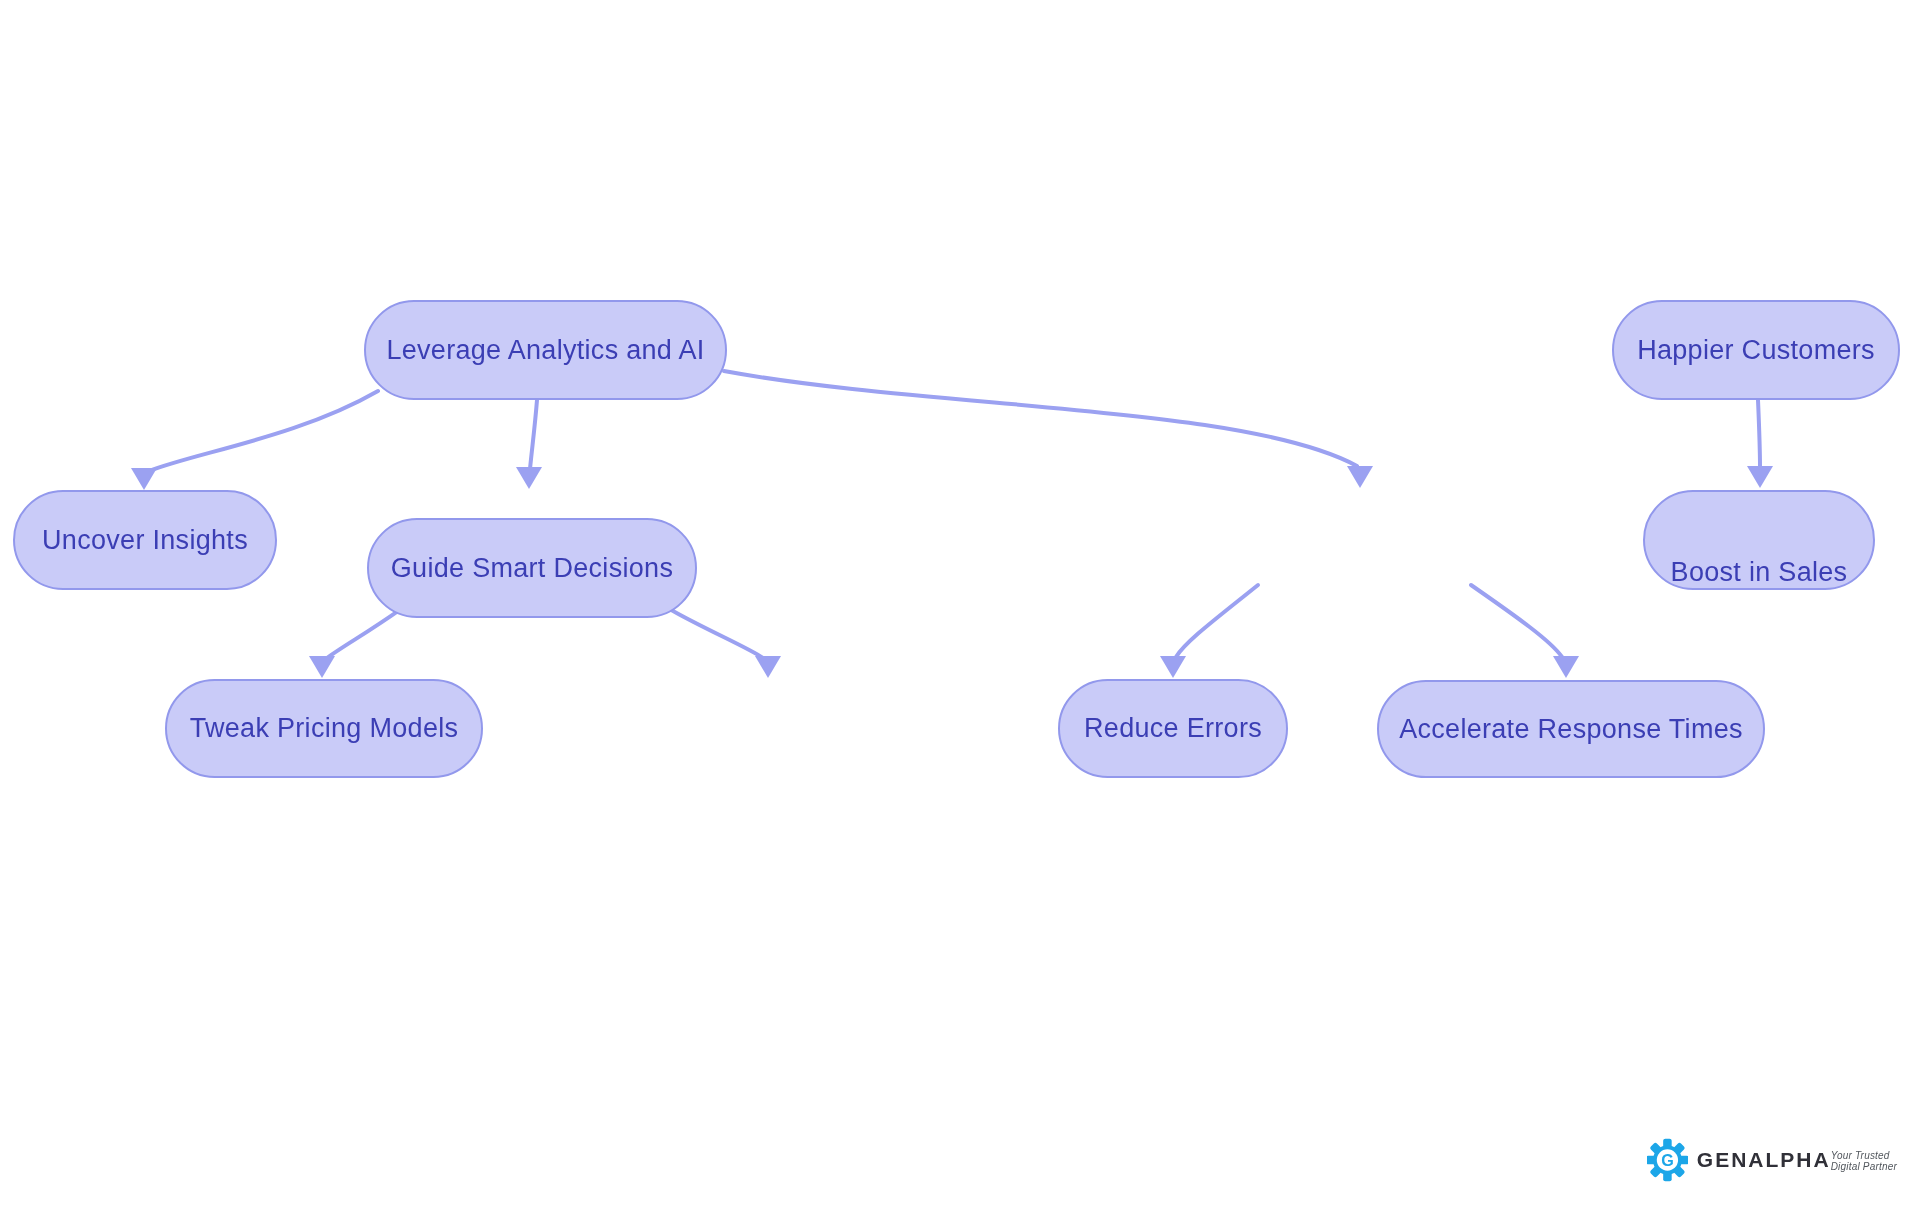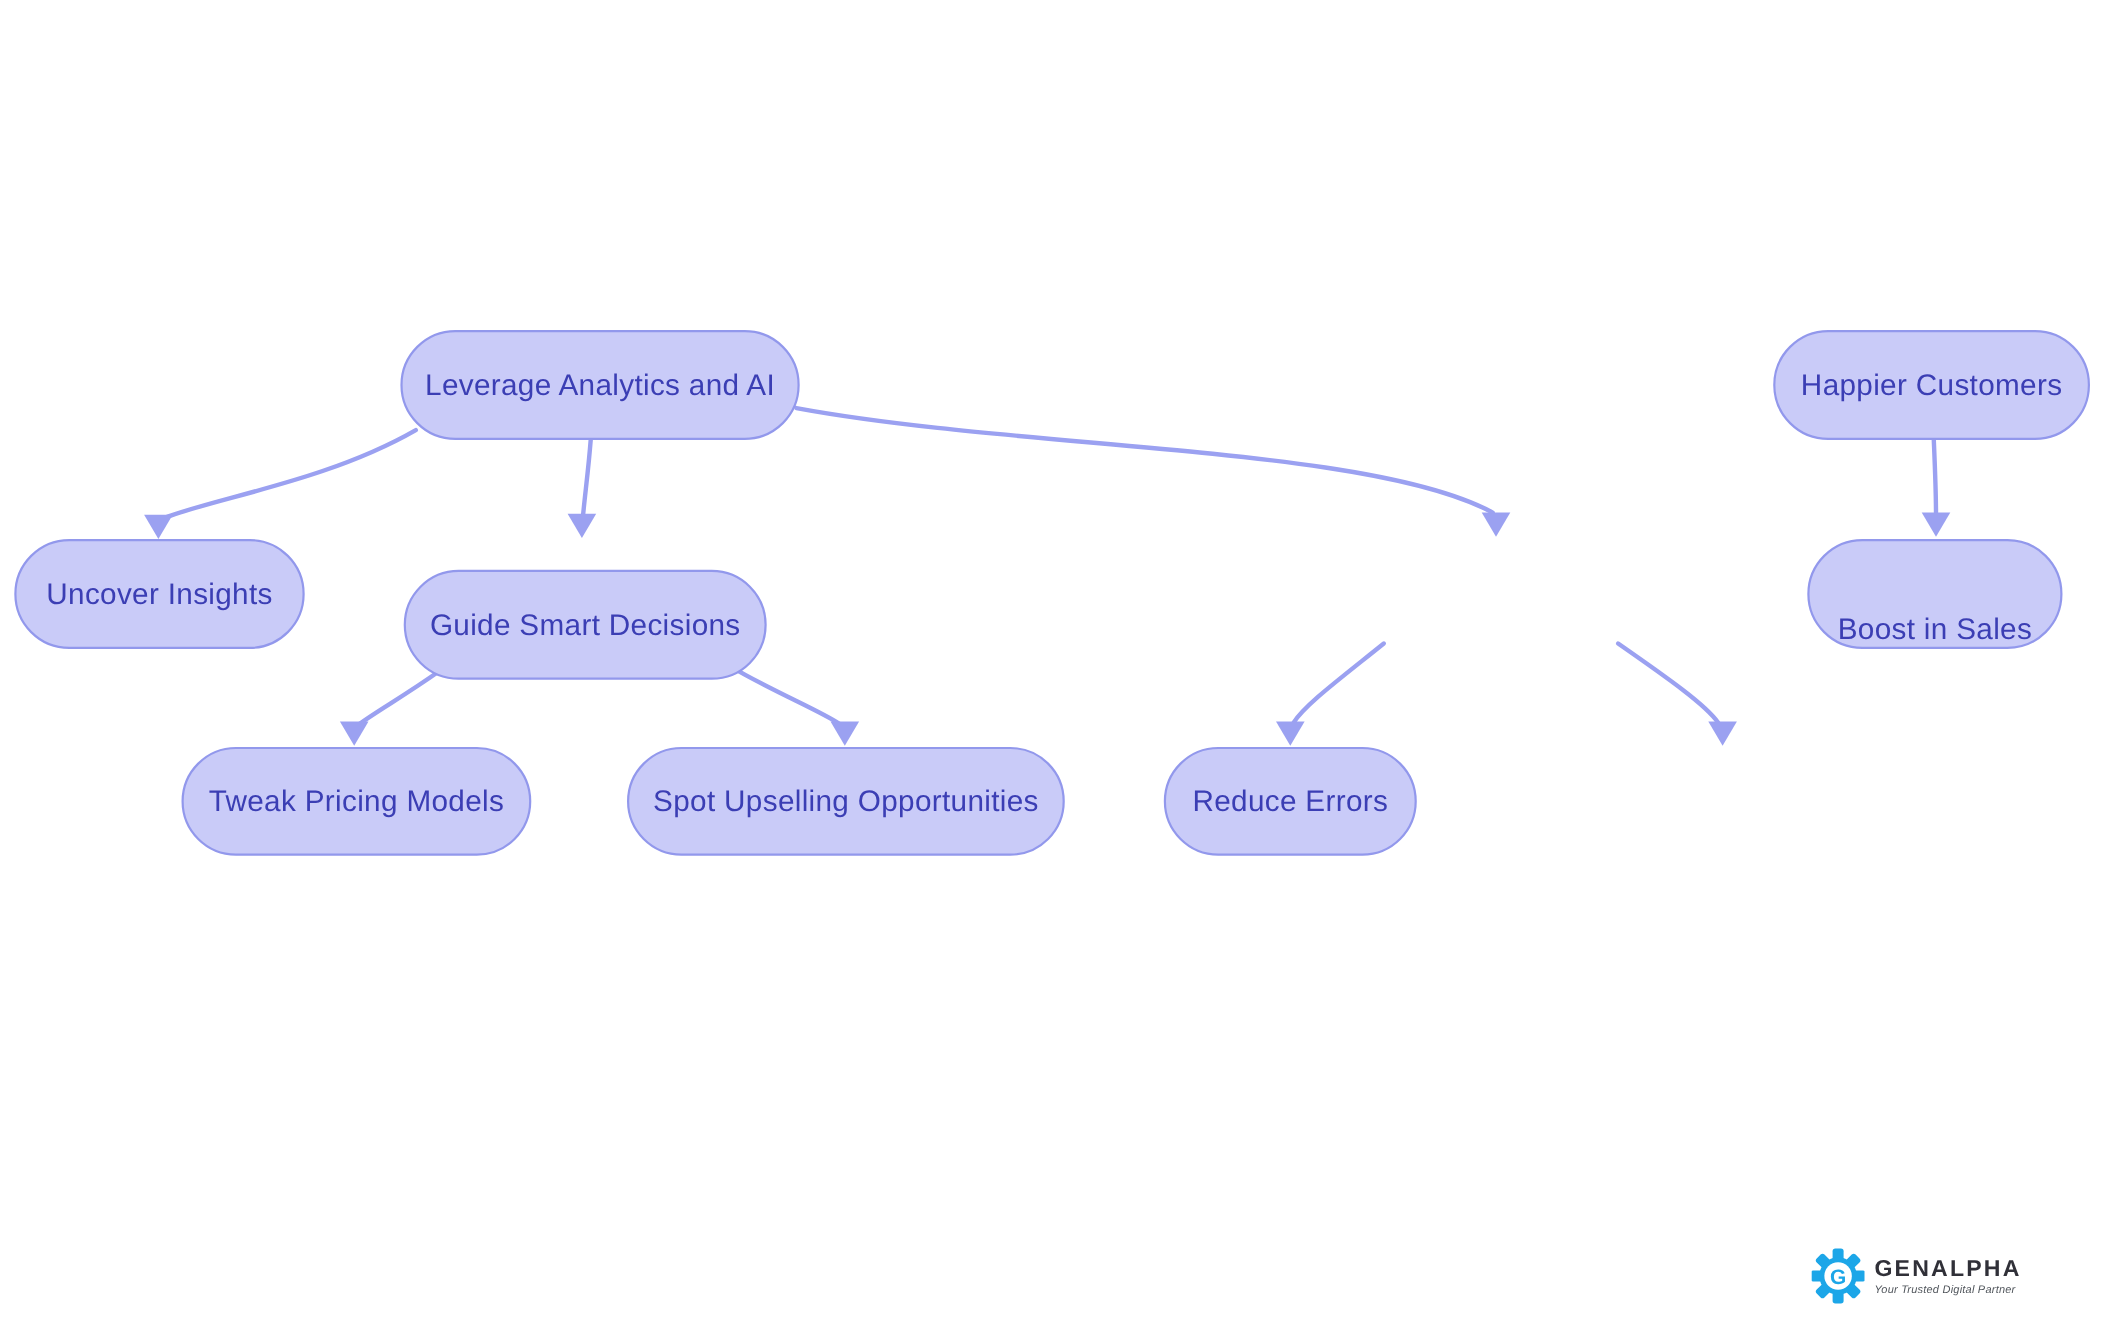--- a/index.html
+++ b/index.html
@@ -22,21 +22,21 @@
     position:absolute;
     background:var(--node-fill);
     border:2px solid var(--node-border);
     border-radius:50px;
     color:var(--node-text);
     display:flex;align-items:center;justify-content:center;
     font-size:27px;letter-spacing:0.3px;
     text-align:center;white-space:nowrap;
   }
   .logo{position:absolute;left:1647px;top:1134px;display:flex;align-items:center;gap:9px;}
-  .logo-text{display:flex;flex-direction:column;justify-content:center;}
+  .logo-text{display:flex;flex-direction:row;justify-content:center;}
   .logo-name{font-size:21px;font-weight:bold;letter-spacing:2px;color:var(--brand-dark);line-height:1.1;}
   .logo-tagline{font-size:10px;font-style:italic;color:var(--brand-gray);margin-top:2px;letter-spacing:0.2px;}
 </style>
 </head>
 <body>
 
 <div class="canvas">
 
   <svg class="edges" viewBox="0 0 1920 1215">
     <g>
@@ -91,28 +91,28 @@
 
 
   <div class="node" style="left:1643px;top:490px;width:232px;height:100px;align-items:flex-end;">
     <span>Boost in Sales</span>
   </div>
 
   <div class="node" style="left:165px;top:679px;width:318px;height:99px;">
     <span>Tweak Pricing Models</span>
   </div>
 
-  <div class="node" style="left:570px;top:679px;width:398px;height:99px;">
-    <span>Spot Upselling Opportunities</span>
-  </div>
 
   <div class="node" style="left:1058px;top:679px;width:230px;height:99px;">
     <span>Reduce Errors</span>
   </div>
 
+  <div class="node" style="left:1377px;top:680px;width:388px;height:98px;">
+    <span>Accelerate Response Times</span>
+  </div>
 
   <div class="logo">
     <svg width="48" height="52" viewBox="0 0 48 52">
       <g fill="#1ca6e8">
         <g transform="translate(24,26)">
           <rect x="-5" y="-25" width="10" height="12" rx="2.5"></rect>
           <rect x="-5" y="13" width="10" height="12" rx="2.5"></rect>
           <rect x="-24" y="-5" width="12" height="10" rx="2.5" transform="translate(-1,0)"></rect>
           <rect x="12" y="-5" width="12" height="10" rx="2.5" transform="translate(1,0)"></rect>
           <rect x="-5" y="-25" width="10" height="12" rx="2.5" transform="rotate(45)"></rect>

